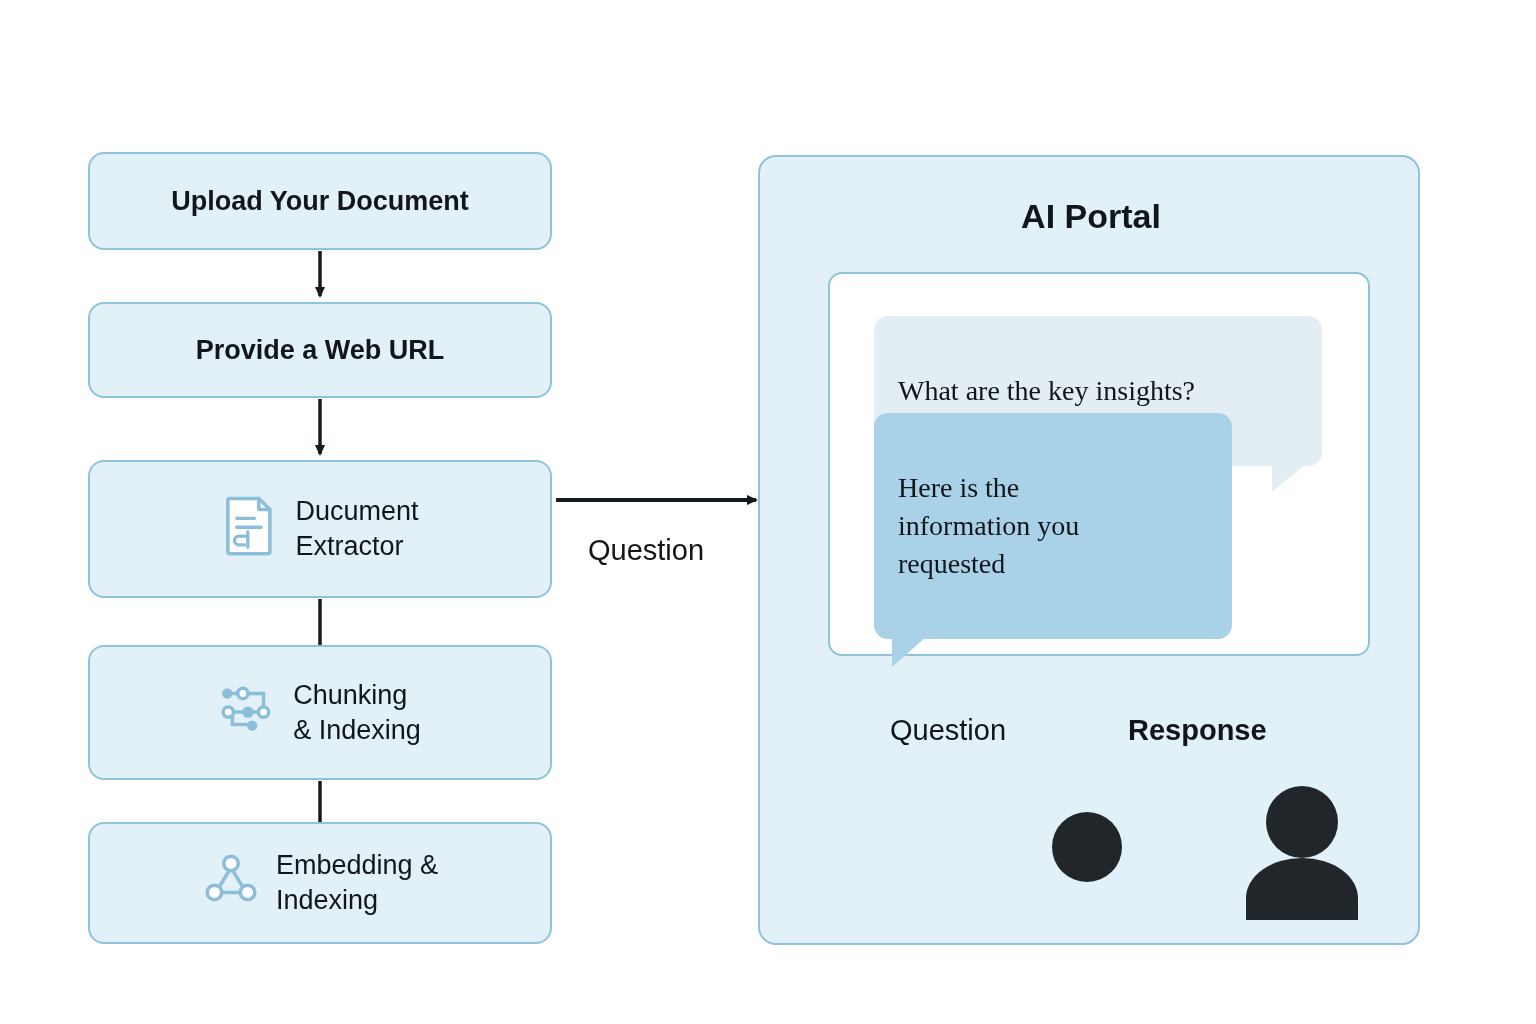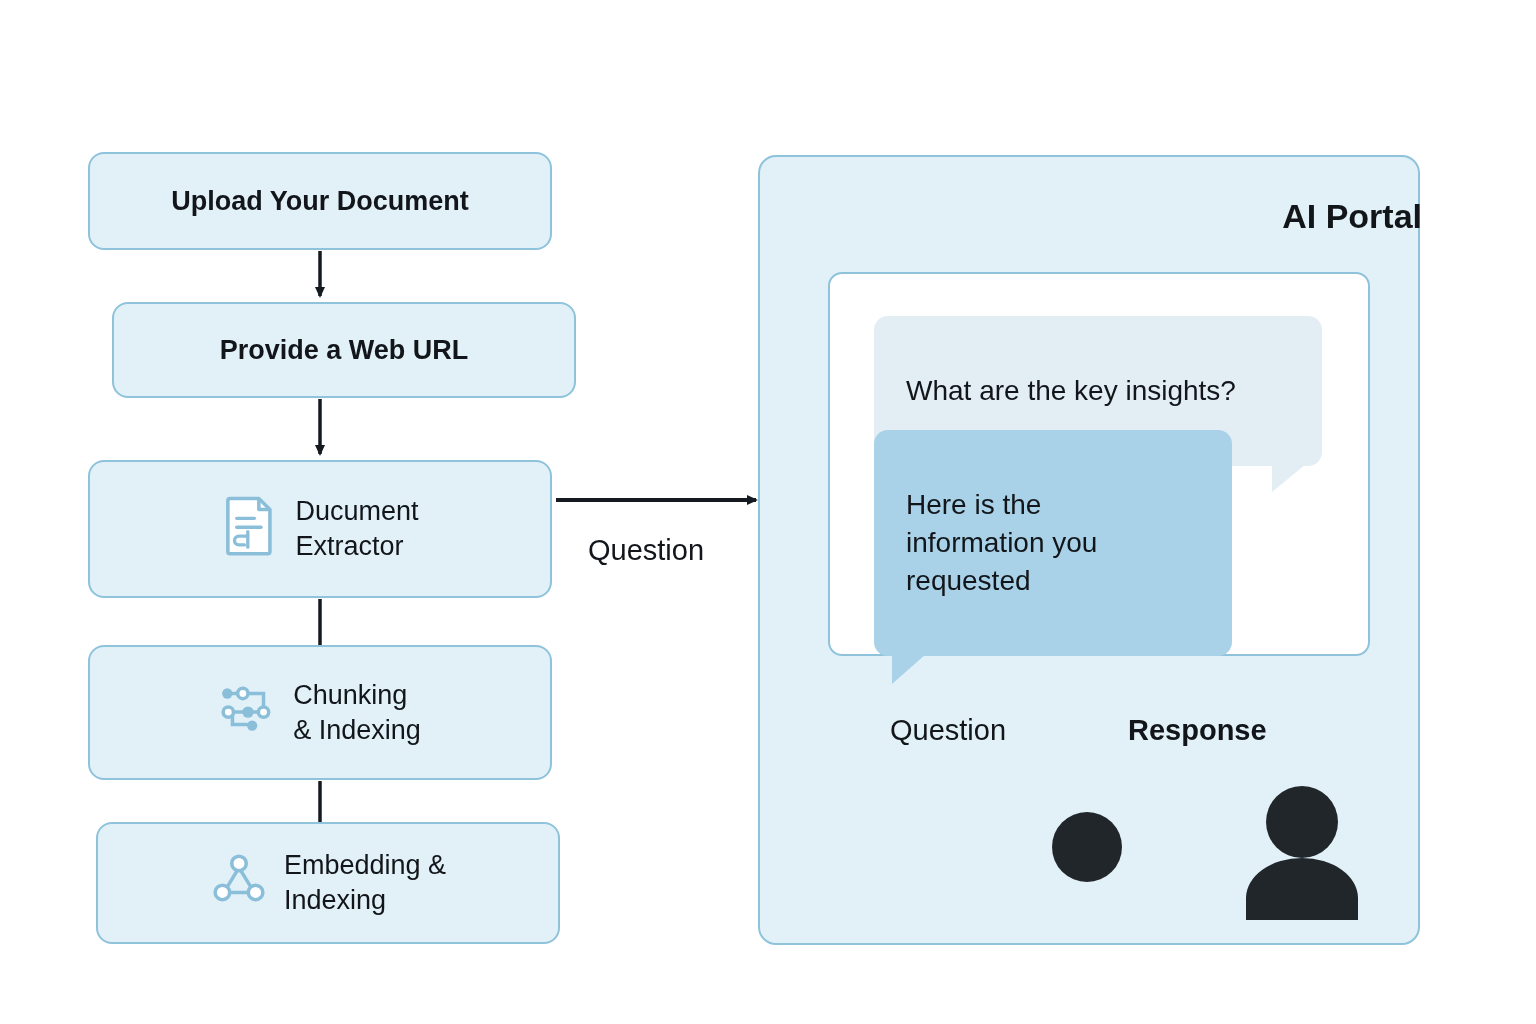--- a/index.html
+++ b/index.html
@@ -55,24 +55,24 @@
   }
   .pipe-label.reg { font-weight: 400; }
   .pipe-icon {
     width: 58px;
     height: 62px;
     flex: 0 0 auto;
     display: block;
   }
 
   #box-upload   { top: 152px;  height: 98px; }
-  #box-url      { top: 302px;  height: 96px; margin-left: 24px; }
+  #box-url      { top: 302px;  height: 96px; }
   #box-extract  { top: 460px;  height: 138px; }
   #box-chunk    { top: 645px;  height: 135px; }
-  #box-embed    { top: 822px;  height: 122px; margin-left: 8px; }
+  #box-embed    { top: 822px;  height: 122px; }
 
   
   #wires {
     position: absolute;
     left: 0; top: 0;
     width: 1536px; height: 1024px;
     pointer-events: none;
   }
 
   
@@ -95,64 +95,65 @@
     width: 662px;
     height: 790px;
     background: #e2f1f8;
     border: 2.5px solid #8fc3dc;
     border-radius: 18px;
   }
   #portal-title {
     position: absolute;
     left: 0; top: 40px;
     width: 662px;
-    text-align: right;
+    text-align: center;
     font-size: 34px;
     font-weight: 700;
     color: #12161a;
   }
 
   
   #chat-window {
     position: absolute;
     left: 828px;
     top: 272px;
     width: 542px;
     height: 384px;
     background: #ffffff;
     border: 2.5px solid #8fc3dc;
     border-radius: 14px;
   }
   .bubble {
     position: absolute;
     border-radius: 14px;
-    padding: 18px 32px;
+    padding: 18px 24px;
     font-size: 28px;
     line-height: 1.36;
     color: #12161a;
     white-space: pre-line;
+    font-family: Liberation Serif, serif;
   }
   #bubble-question {
     left: 874px;
     top: 316px;
     width: 448px;
     background: #e3eef4;
   }
   #bubble-question .tail {
     position: absolute;
     right: 16px;
     bottom: -26px;
     width: 0; height: 0;
     border-left: 0 solid transparent;
     border-right: 34px solid transparent;
     border-top: 28px solid #e3eef4;
   }
   #bubble-answer {
     left: 874px;
-    top: 430px;
+    top: 413px;
     width: 358px;
     background: #a9d2e8;
   }
   #bubble-answer .tail {
     position: absolute;
     left: 18px;
     bottom: -28px;
     width: 0; height: 0;
     border-right: 0 solid transparent;
     border-left: 34px solid transparent;

